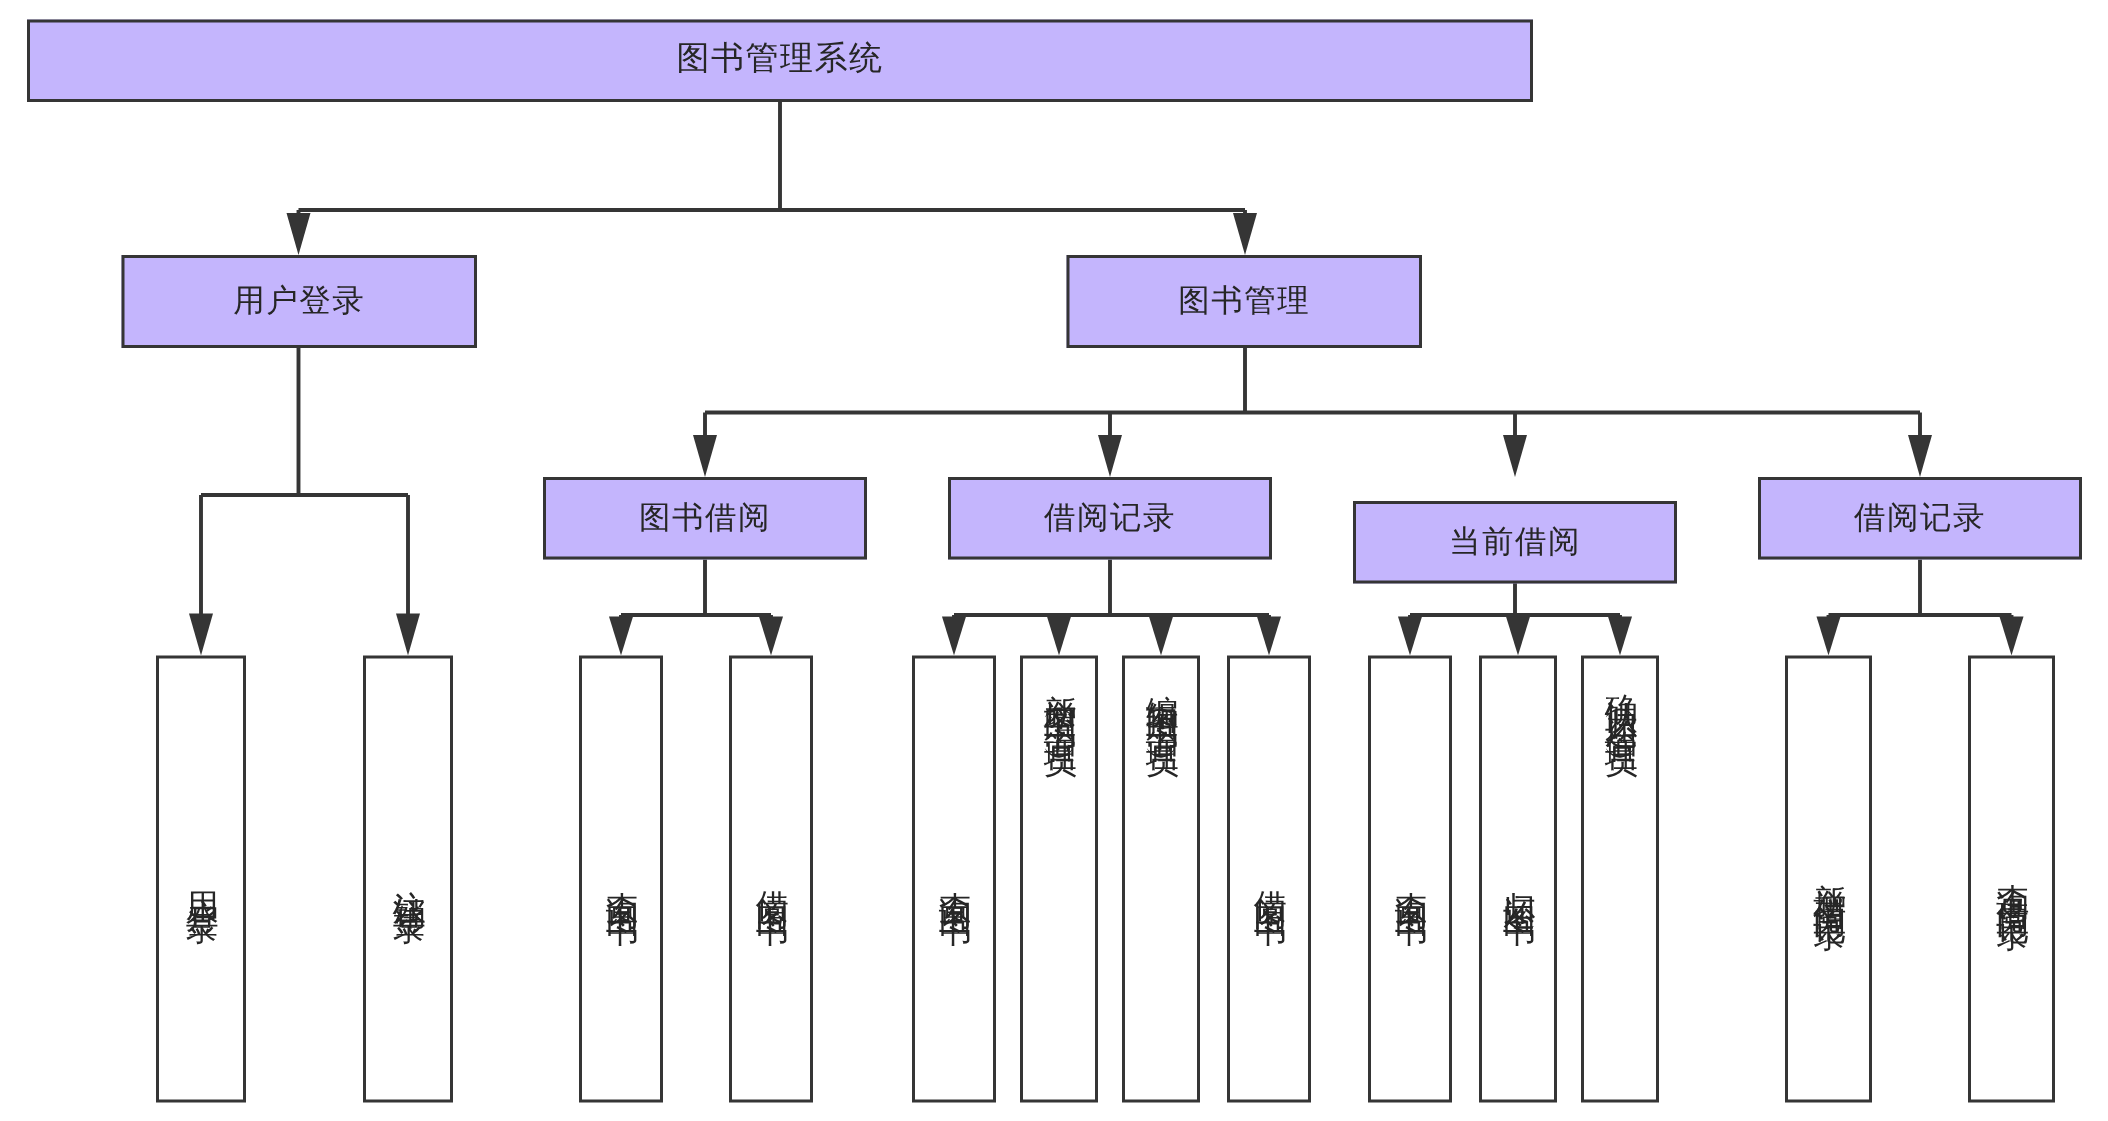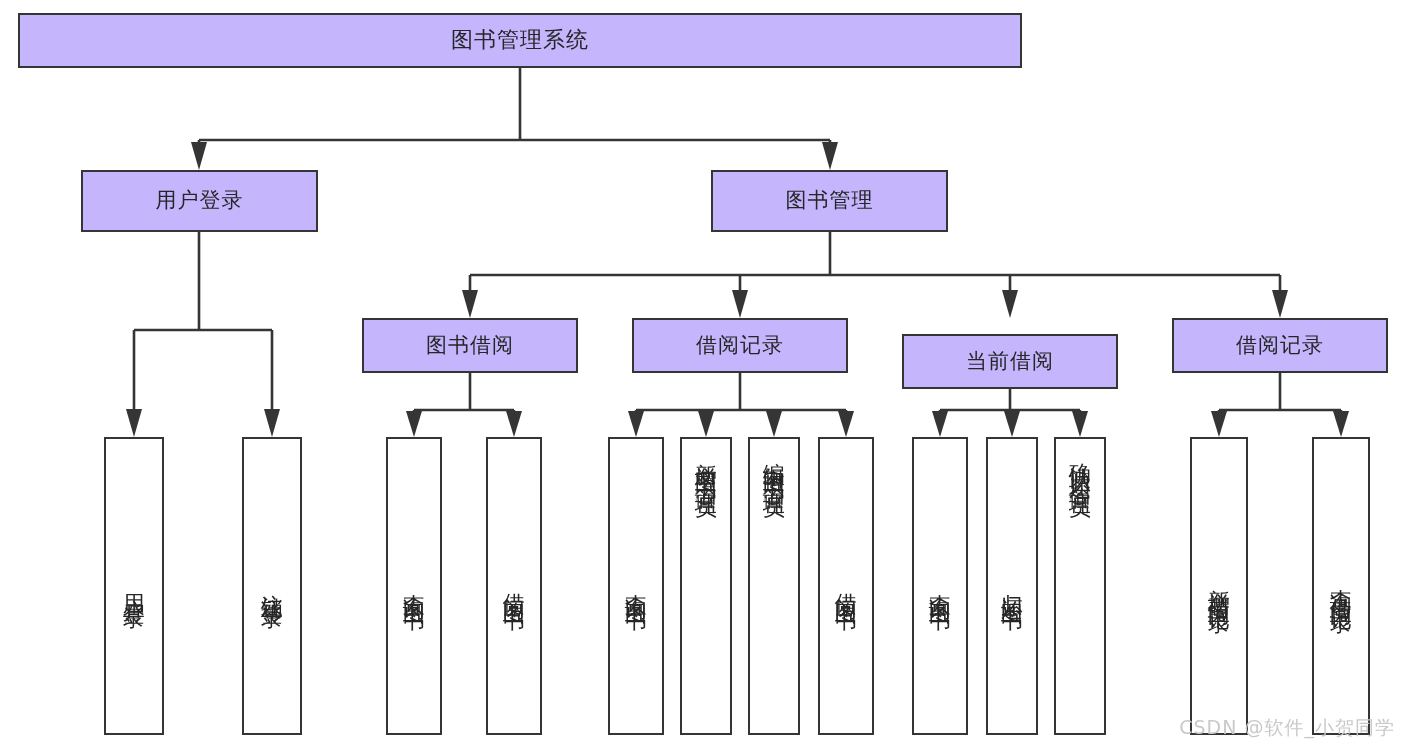--- a/index.html
+++ b/index.html
@@ -223,14 +223,13 @@
   <div class="leaf topped" id="l-11">
     <span class="vlbl">确认归还（管理员）</span>
   </div>
   <div class="leaf centered" id="l-12">
     <span class="vlbl">新增借阅记录</span>
   </div>
   <div class="leaf centered" id="l-13">
     <span class="vlbl">查询借阅记录</span>
   </div>
 
-  <div id="watermark">CSDN @软件_小贺同学</div>
 </div>
 
 </body></html>

